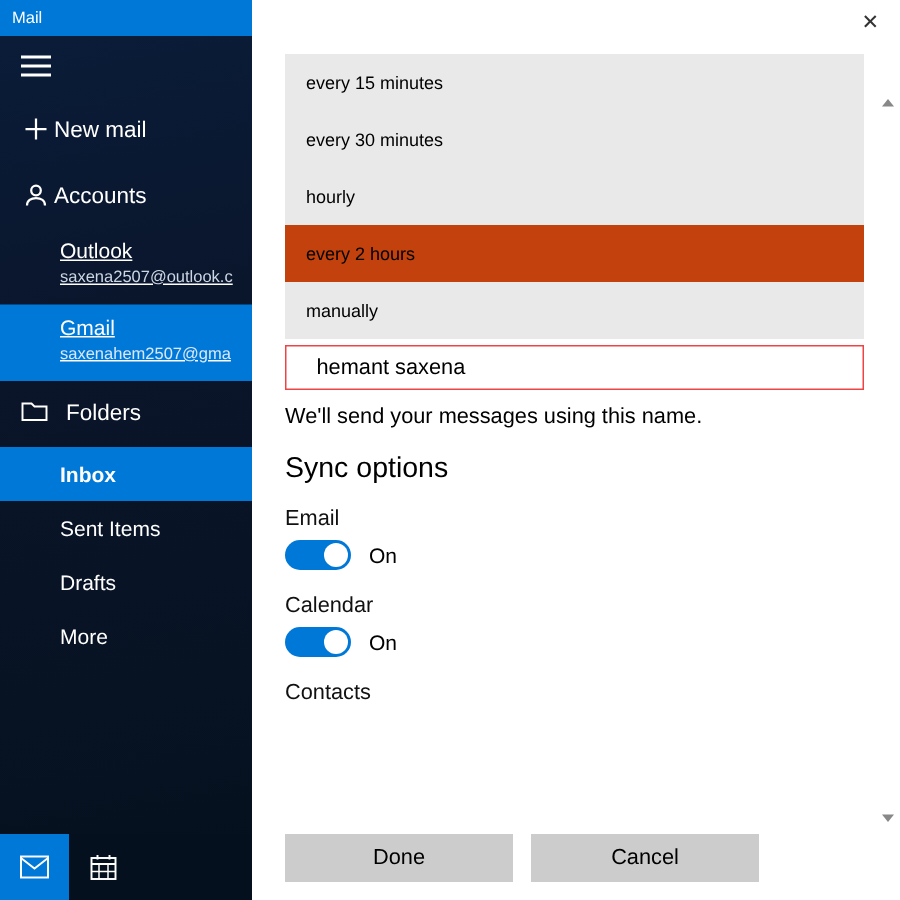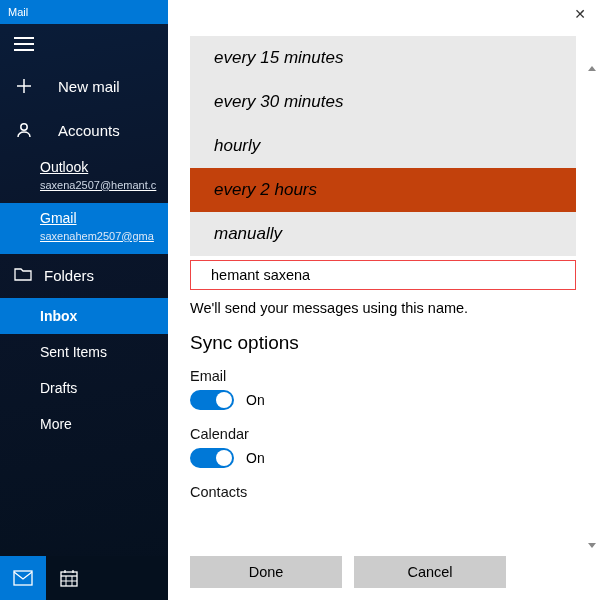--- a/index.html
+++ b/index.html
@@ -5,39 +5,39 @@
   * { box-sizing: border-box; margin: 0; padding: 0; font-family: "Segoe UI", sans-serif; }
   html, body { width: 600px; height: 600px; overflow: hidden; }
   .app { display: flex; width: 600px; height: 600px; position: relative; }
 
   
   .sidebar { width: 168px; height: 600px; background: linear-gradient(170deg, #0a1d3a 0%, #0a152a 40%, #05101e 100%); color: #fff; display: flex; flex-direction: column; position: relative; }
   .titlebar { height: 24px; background: #0078d7; color: #fff; font-size: 11px; display: flex; align-items: center; padding-left: 8px; }
   .ham-row { height: 40px; display: flex; align-items: center; padding-left: 14px; }
   .ham-icon { width: 20px; height: 14px; display: flex; flex-direction: column; justify-content: space-between; }
   .ham-icon span { display: block; height: 2px; background: #fff; }
-  .nav-row { height: 44px; display: flex; align-items: center; padding-left: 14px; gap: 24px; font-size: 15px; cursor: pointer; }
+  .nav-row { height: 44px; display: flex; align-items: center; padding-left: 14px; gap: 2px; font-size: 15px; cursor: pointer; }
   .nav-row .ico { width: 20px; display:flex; align-items:center; justify-content:center; }
   .acct { padding: 6px 0 10px 40px; font-size: 12px; line-height: 1.4; text-decoration: underline; }
   .acct .aname { font-size: 14px; }
   .acct .amail { font-size: 11px; color: #cdd6e4; }
   .acct.selected { background: #0078d7; }
   .acct.selected .amail { color: #dce8f7; }
   .folders-head { height: 44px; display:flex; align-items:center; gap:12px; padding-left:14px; font-size:15px; }
   .folder-item { padding: 10px 0 10px 40px; font-size: 14px; cursor:pointer; }
   .folder-item.selected { background: #0078d7; font-weight: 600; }
   .bottombar { position:absolute; bottom:0; left:0; right:0; height:44px; background:#05101e; display:flex; }
   .bottombar .btn { width:46px; height:44px; display:flex; align-items:center; justify-content:center; }
   .bottombar .btn.active { background:#0078d7; }
 
   
   .pane { flex:1; background:#fff; position:relative; padding: 0 18px 0 22px; }
   .close { position:absolute; top:6px; right:14px; font-size:14px; color:#333; cursor:pointer; font-family: sans-serif;}
   .dropdown { background:#e9e9e9; margin-top:36px; width: 386px; }
-  .dd-item { padding: 12px 24px; font-size:17px; cursor:pointer;font-style:italic; }
+  .dd-item { padding: 12px 14px; font-size:12px; cursor:pointer; }
   .dd-item.sel { background:#c2410c; }
   .label { font-size:14.5px; margin-top:10px; color:#111; }
   .nameinput { width:386px; border:1px solid #ef4444; padding:6px 20px; font-size:14.5px; margin-top:4px; outline:none; }
   .hint { font-size:14.5px; margin-top:10px; }
   .section-h { font-size:19px; margin-top:16px; font-weight:400; }
   .toggle-row { display:flex; align-items:center; gap:12px; margin-top:6px; }
   .toggle { width:44px; height:20px; border-radius:10px; background:#0078d7; position:relative; cursor:pointer; }
   .toggle .knob { position:absolute; right:2px; top:2px; width:16px; height:16px; background:#fff; border-radius:50%; }
   .tstate { font-size:14px; }
   .btnrow { position:absolute; bottom:12px; left:22px; display:flex; gap:12px; }
@@ -79,21 +79,21 @@
         <svg width="18" height="18" viewBox="0 0 18 18">
             <circle cx="9" cy="6" r="3.2" stroke-width="1.5"></circle>
             <path d="M3 16c0-3.2 2.7-5 6-5s6 1.8 6 5" stroke-width="1.5"></path>
           </svg>
       </span>
       <span>Accounts</span>
     </div>
 
     <div class="acct">
       <div class="aname">Outlook</div>
-      <div class="amail">saxena2507@hemant.c</div>
+      <div class="amail">saxena2507@outlook.c</div>
     </div>
     <div class="acct selected">
       <div class="aname">Gmail</div>
       <div class="amail">saxenahem2507@gma</div>
     </div>
 
     <div class="folders-head">
       <span class="ico">
         <svg width="18" height="16" viewBox="0 0 18 16">
             <path d="M1 3h6l2 2h8v9H1z" stroke-width="1.3"></path>

